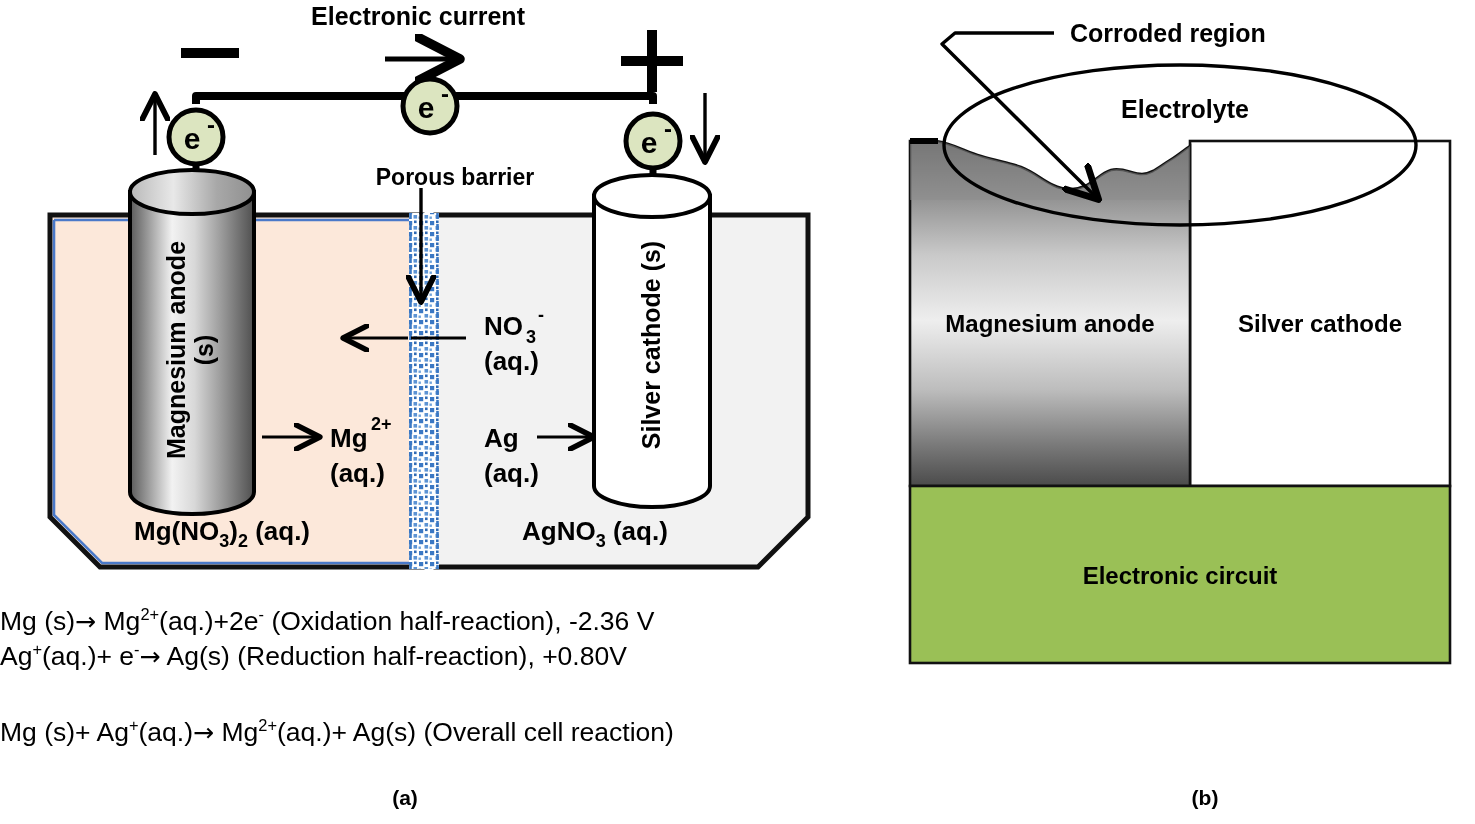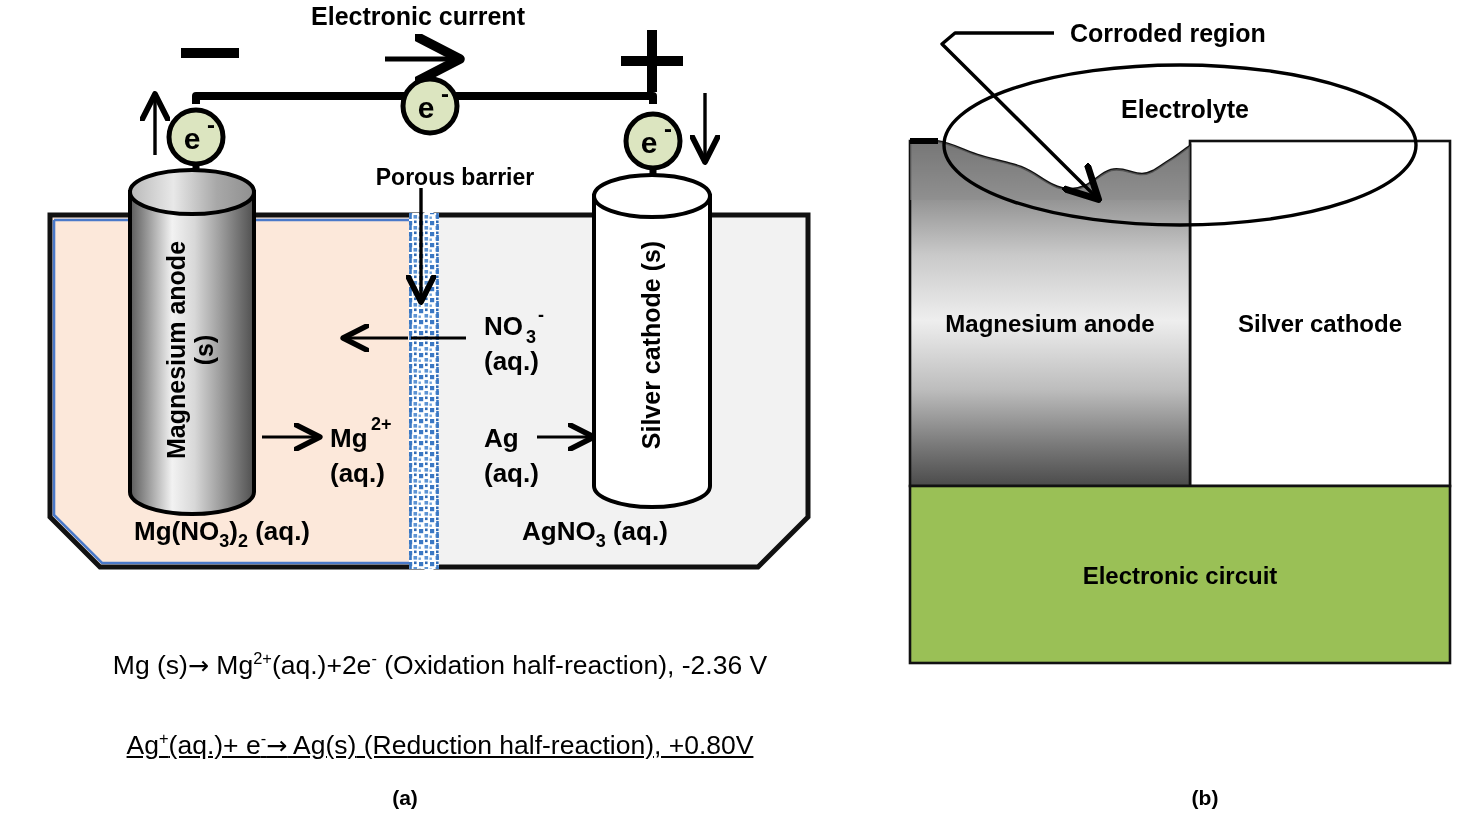--- a/index.html
+++ b/index.html
@@ -14,27 +14,26 @@
 
   svg{display:block;overflow:visible;}
 
   .panel-caption{
     position:absolute;font-weight:bold;font-size:21px;text-align:center;
   }
   #caption-a{left:330px;top:786px;width:150px;}
   #caption-b{left:1130px;top:786px;width:150px;}
 
   .eq{
-    position:absolute;left:0;width:880px;text-align:center;
+    position:absolute;left:0;width:880px;
     font-size:26.5px;font-weight:400;white-space:nowrap;
     font-family:"Liberation Sans", sans-serif;
-    margin-top:44px;
   }
   #eq1{top:605px;}
-  #eq2{top:685px;text-decoration:underline;}
+  #eq2{top:640px;}
   #eq3{top:716px;}
   .eq sup,.eq sub{font-size:0.62em;}
   .eq sup{vertical-align:super;}
   .arrowch{font-family:"DejaVu Sans", sans-serif;font-size:0.95em;}
 </style>
 </head>
 <body>
 
 <div class="panel" id="panel-a">
 
@@ -181,20 +180,21 @@
         <tspan>AgNO</tspan><tspan dy="7" font-size="18">3</tspan><tspan dy="-7" font-size="26"> (aq.)</tspan>
       </text>
     </g>
 
   </svg>
 
   <div class="eq" id="eq1"><span>Mg (s)</span><span class="arrowch">→</span> <span>Mg</span><sup>2+</sup><span>(aq.)+2e</span><sup>-</sup><span> (Oxidation half-reaction), -2.36 V</span></div>
 
   <div class="eq" id="eq2"><span>Ag</span><sup>+</sup><span>(aq.)+ e</span><sup>-</sup><span class="arrowch">→</span><span> Ag(s)</span><span> (Reduction half-reaction), +0.80V</span></div>
 
+  <div class="eq" id="eq3"><span>Mg (s)+ Ag</span><sup>+</sup><span>(aq.)</span><span class="arrowch">→</span><span> Mg</span><sup>2+</sup><span>(aq.)+ Ag(s)</span><span> (Overall cell reaction)</span></div>
 
 </div>
 
 <div class="panel" id="panel-b">
 
   <svg width="595" height="700" viewBox="0 0 595 700">
     <defs>
       <linearGradient id="mgSlab" x1="0" y1="0" x2="0" y2="1">
         <stop offset="0%" stop-color="#5c5c5c"></stop>
         <stop offset="14%" stop-color="#8a8a8a"></stop>

